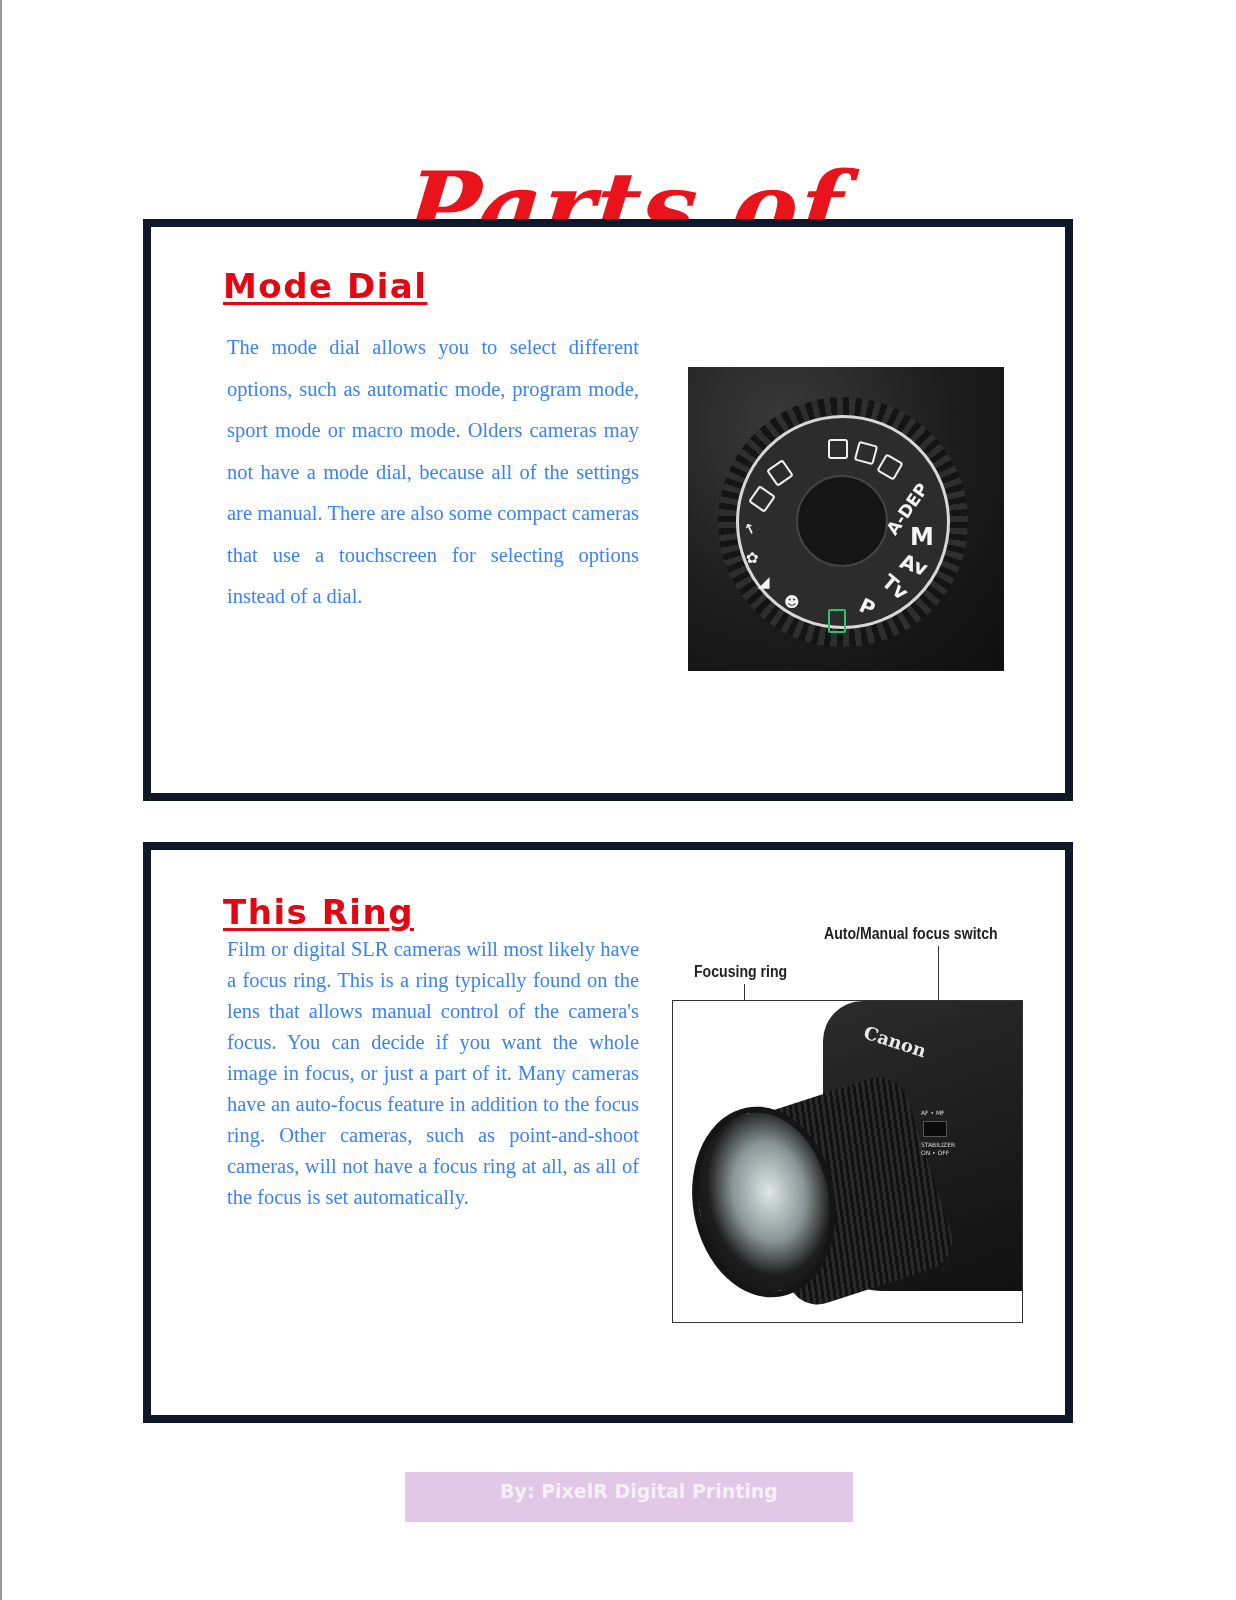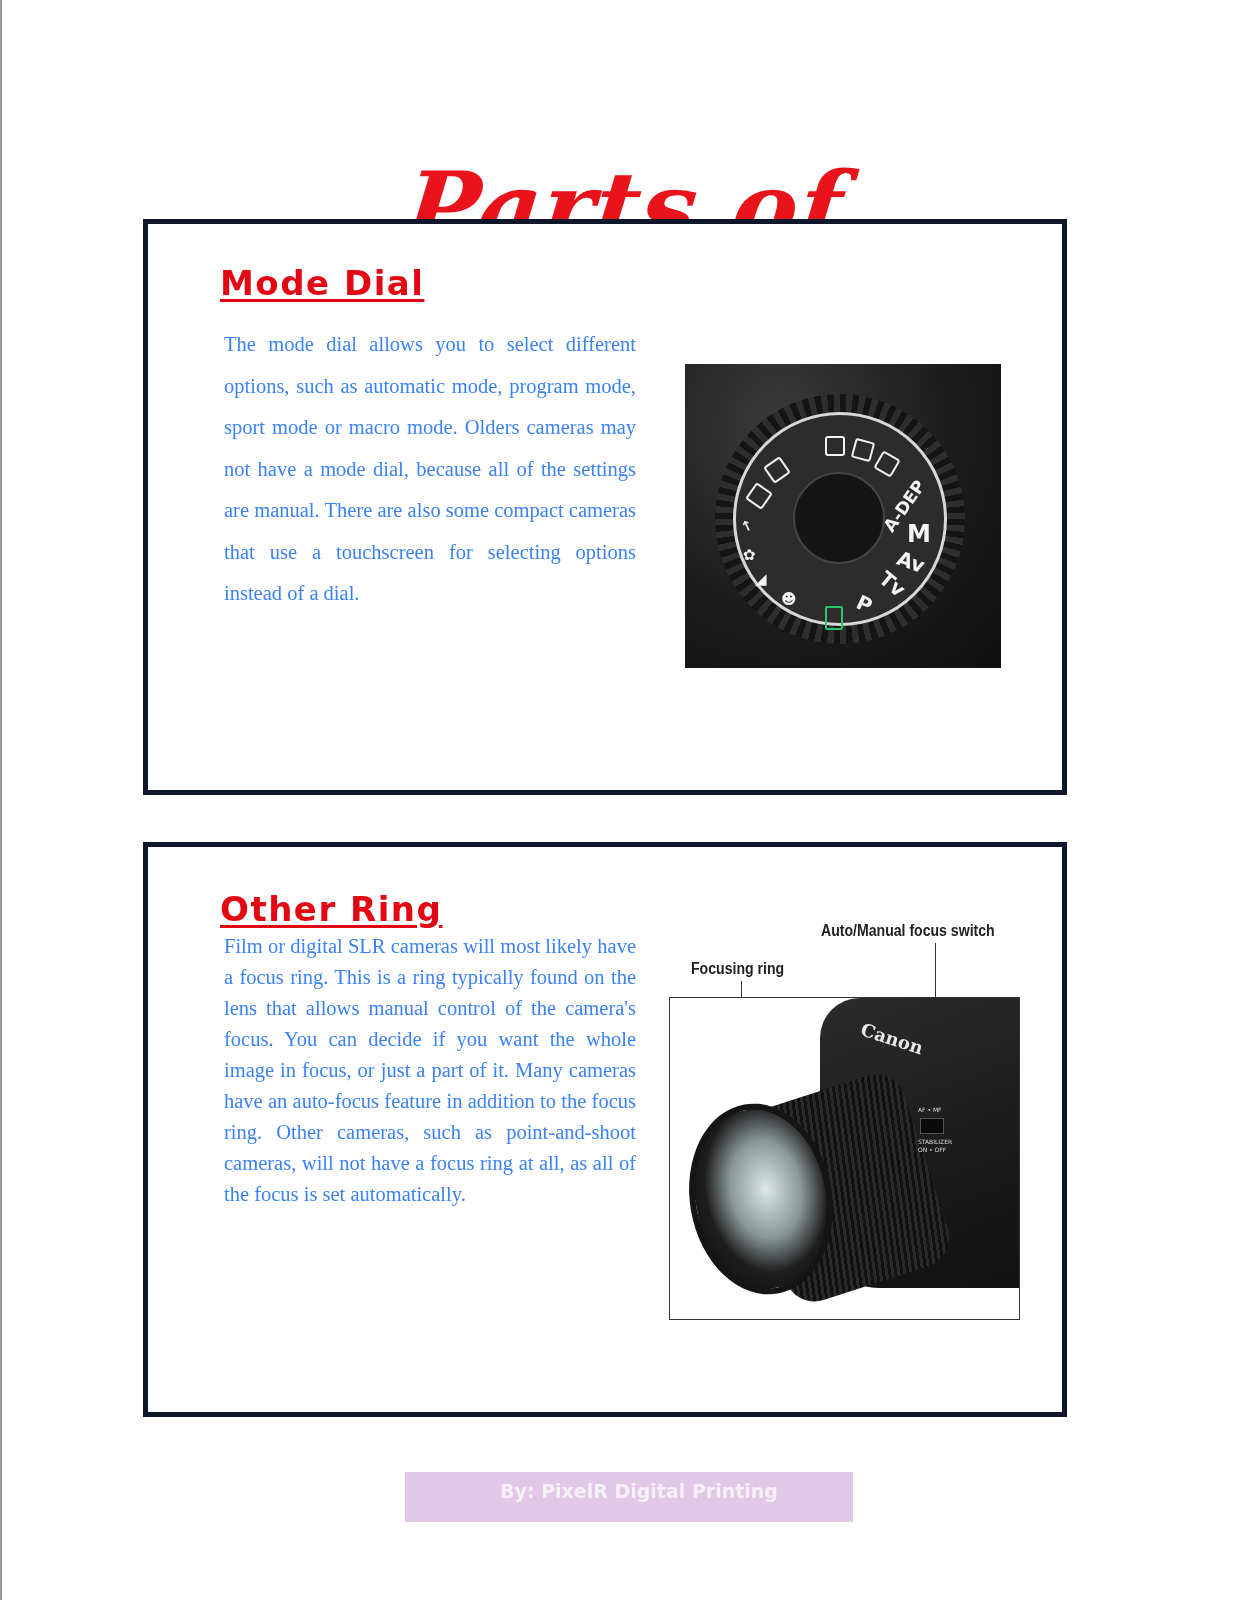--- a/index.html
+++ b/index.html
@@ -10,21 +10,21 @@
   }
   .left-edge { position: absolute; left: 0; top: 0; width: 2px; height: 1600px; background: #9a9a9a; }
   .page-title {
     position: absolute; left: 200px; top: 82px; width: 836px; text-align: center;
     color: #e8131b; font-family: "DejaVu Serif", "Liberation Serif", serif;
     font-style: italic; font-size: 98px; line-height: 120px; letter-spacing: 1px;
     transform: skewX(-6deg);
   }
   .card {
     position: absolute; left: 143px; width: 914px;
-    border: 5px solid #0f172a; background: #ffffff; box-sizing: content-box;
+    border: 8px solid #0f172a; background: #ffffff; box-sizing: content-box;
   }
   .card-1 { top: 219px; height: 566px; }
   .card-2 { top: 842px; height: 565px; }
   .section-heading {
     position: absolute; left: 72px; margin: 0;
     color: #e30613; font-family: "DejaVu Sans", "Liberation Sans", sans-serif;
     font-weight: bold; font-size: 34px; letter-spacing: 1.5px;
     text-decoration: underline; text-decoration-thickness: 3px; text-underline-offset: 4px;
   }
   .card-1 .section-heading { top: 39px; }
@@ -142,21 +142,21 @@
 
     <span class="dial-label" style="left:190px;top:132px;font-size:17px;transform:rotate(-55deg);">A-DEP</span>
     <span class="dial-label" style="left:222px;top:156px;font-size:24px;">M</span>
     <span class="dial-label" style="left:212px;top:186px;font-size:20px;transform:rotate(20deg);">Av</span>
     <span class="dial-label" style="left:194px;top:208px;font-size:20px;transform:rotate(40deg);">Tv</span>
     <span class="dial-label" style="left:172px;top:228px;font-size:20px;transform:rotate(25deg);">P</span>
   </div>
 </section>
 
 <section class="card card-2">
-  <h2 class="section-heading">Other Ring</h2>
+  <h2 class="section-heading">This Ring</h2>
   <p class="body-text">Film or digital SLR cameras will most likely have a focus ring. This is a ring typically found on the lens that al­lows manual control of the cam­era's focus. You can decide if you want the whole image in focus, or just a part of it. Many cameras have an auto-focus feature in addition to the focus ring. Other cameras, such as point-and-shoot cameras, will not have a fo­cus ring at all, as all of the focus is set automatically.</p>
 
   <span class="callout" style="left:673px;top:75px;">Auto/Manual focus switch</span>
   <div class="callout-line" style="left:787px;top:96px;height:170px;"></div>
   <span class="callout" style="left:543px;top:113px;">Focusing ring</span>
   <div class="callout-line" style="left:593px;top:134px;height:124px;"></div>
 
   <div class="lens-photo">
     <div class="cam-body"></div>
     <span class="cam-brand">Canon</span>

